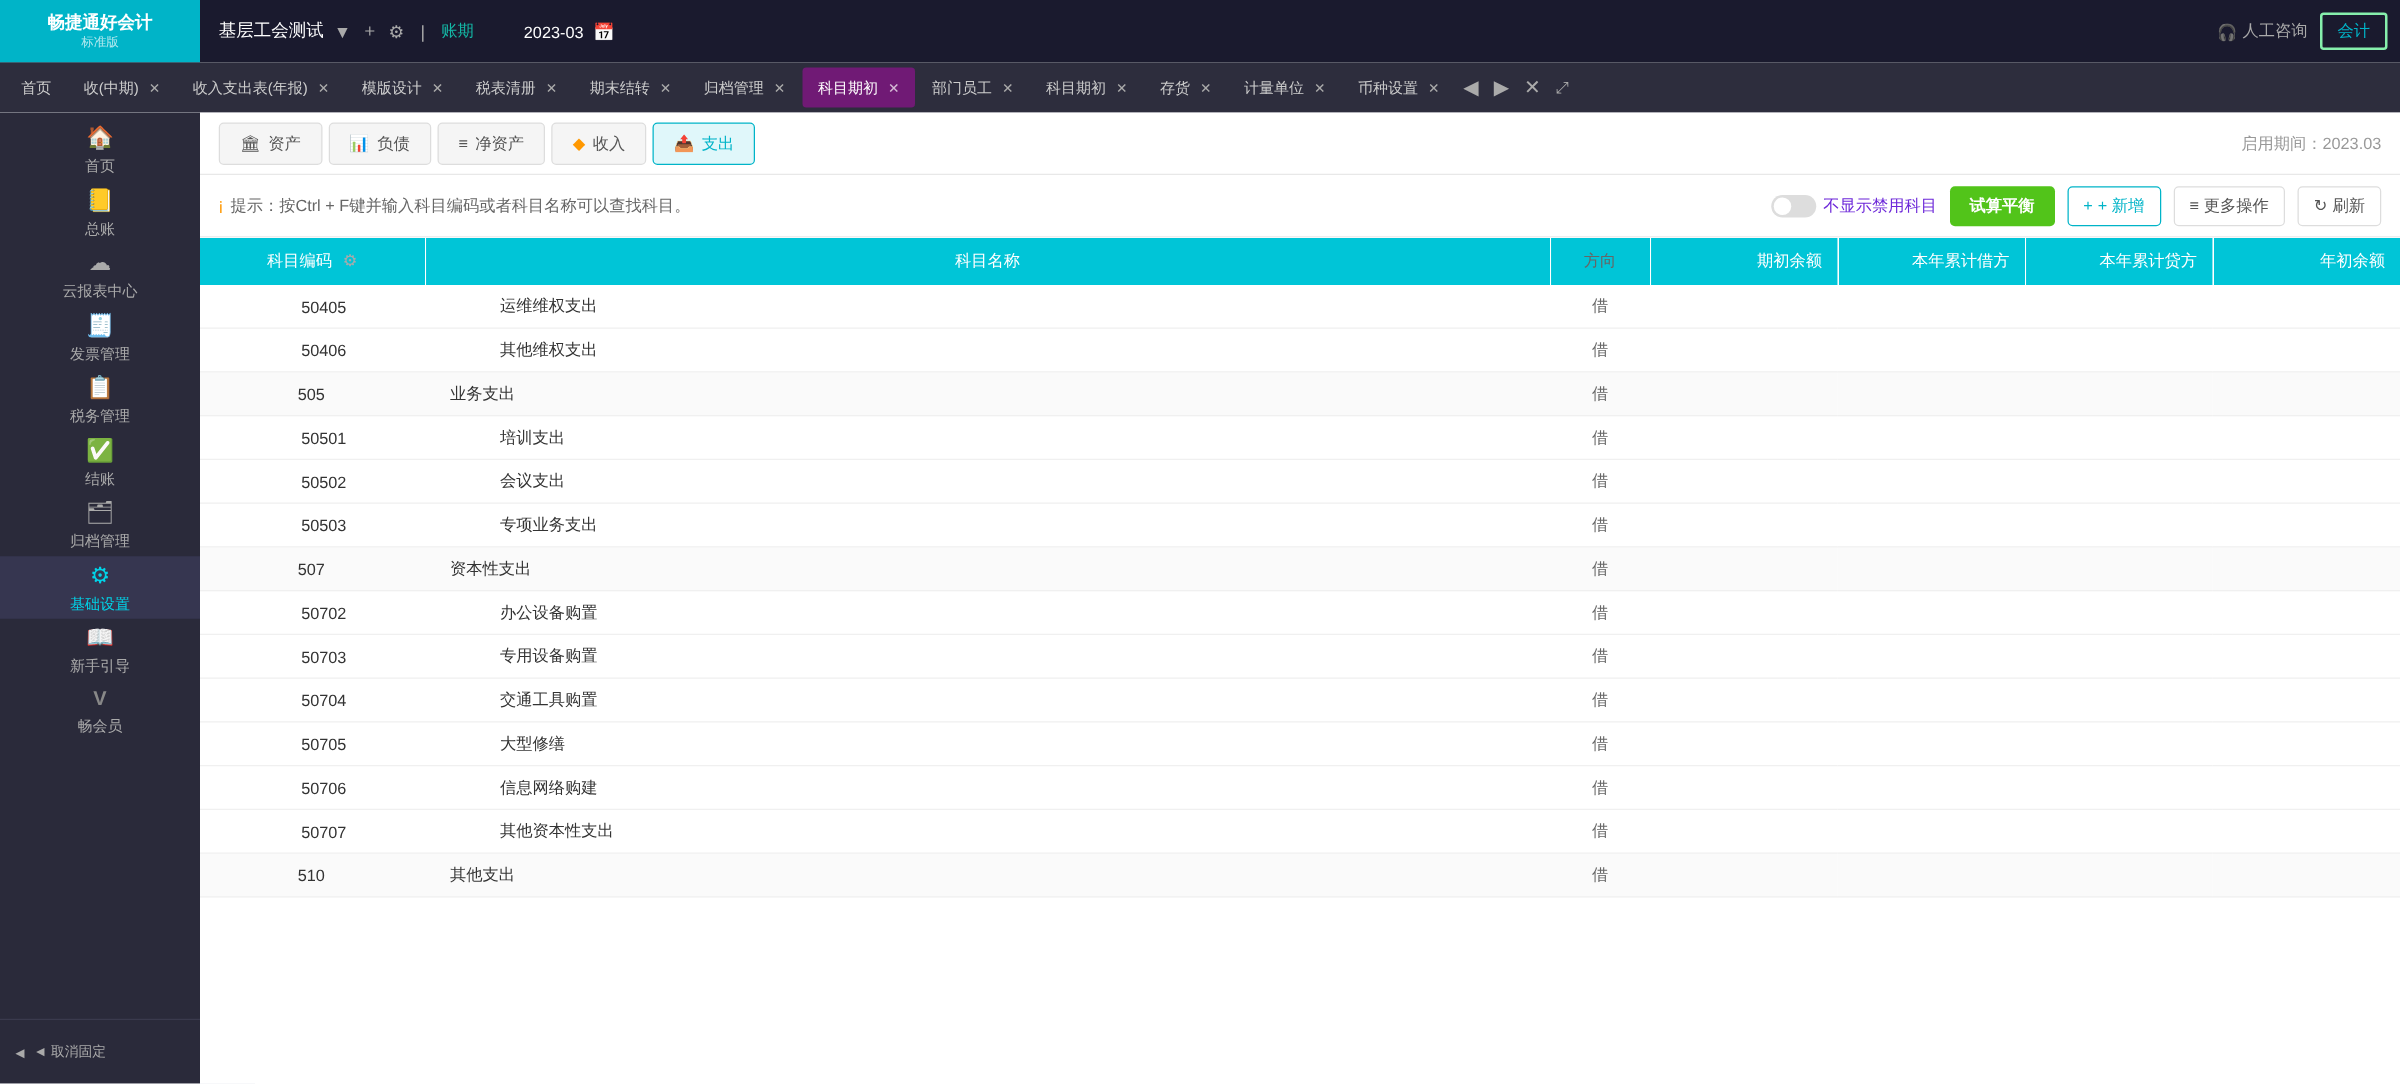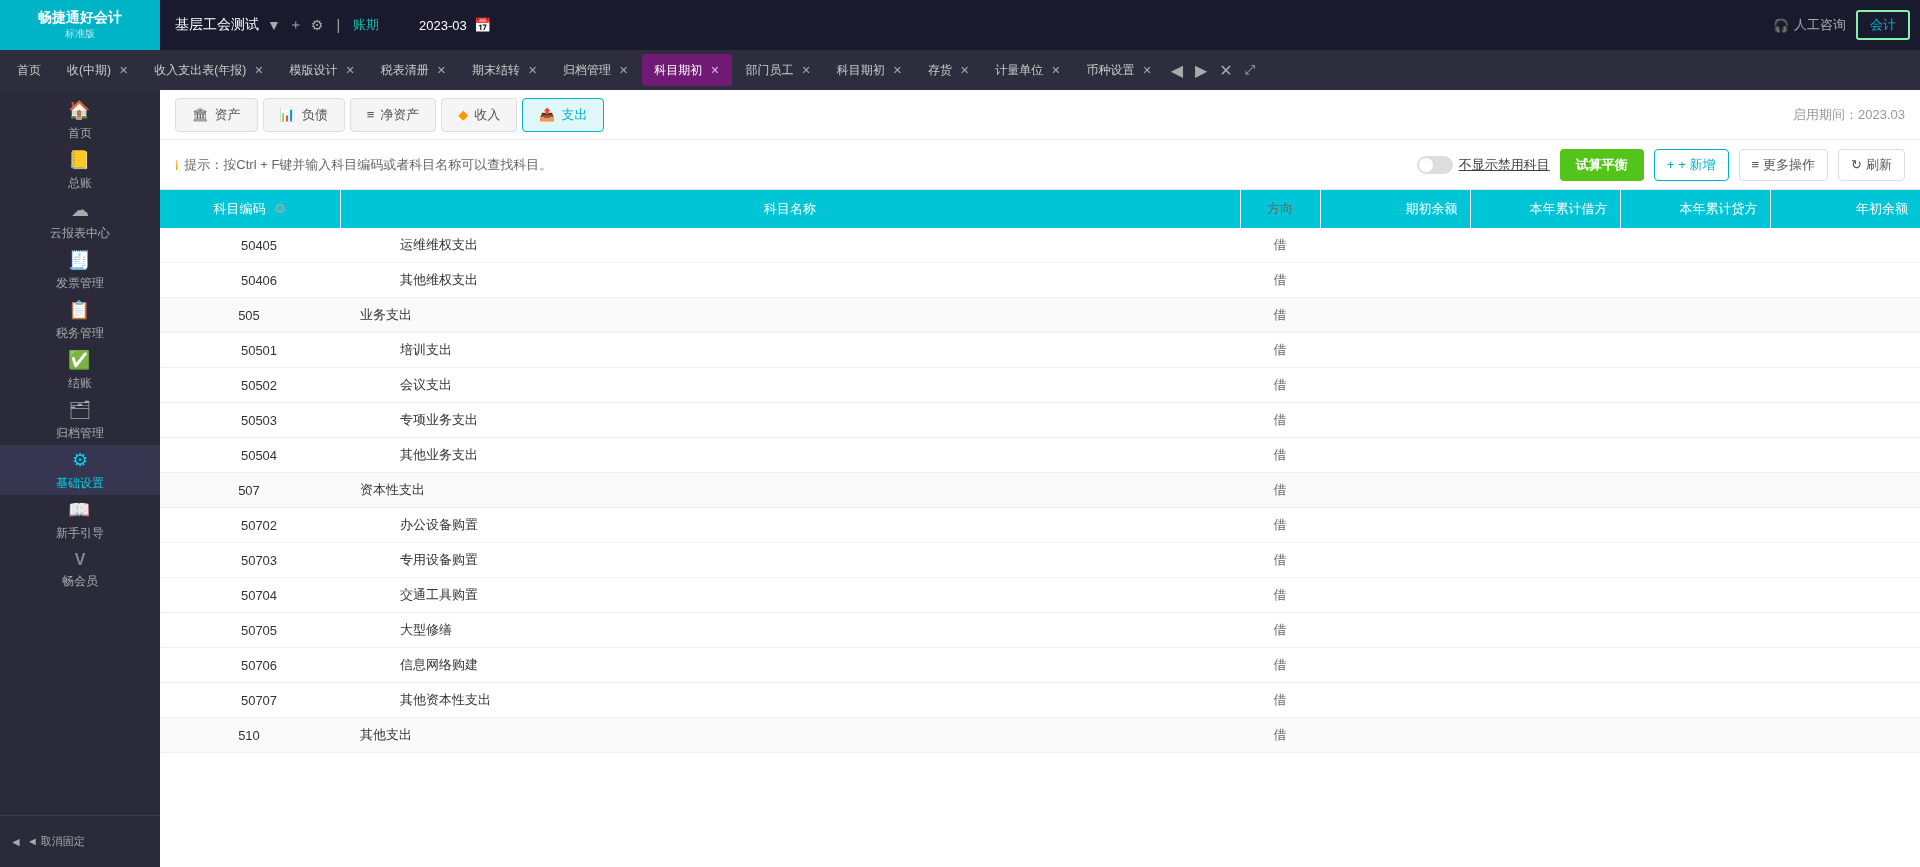--- a/index.html
+++ b/index.html
@@ -51,21 +51,21 @@
 
     
     .toolbar { height: 50px; background: white; display: flex; align-items: center; padding: 0 15px; gap: 10px; border-bottom: 1px solid #e8e8e8; flex-shrink: 0; }
     .hint-box { display: flex; align-items: center; gap: 6px; color: #666; font-size: 13px; }
     .hint-icon { color: #ff9800; }
     .toolbar-right { margin-left: auto; display: flex; align-items: center; gap: 10px; }
     .btn-balance { background: #52c41a; color: white; border: none; padding: 7px 16px; border-radius: 4px; cursor: pointer; font-size: 13px; font-weight: bold; }
     .btn-add { color: #00b4c8; border: 1px solid #00b4c8; background: white; padding: 6px 12px; border-radius: 4px; cursor: pointer; font-size: 13px; display: flex; align-items: center; gap: 4px; }
     .btn-more { color: #555; border: 1px solid #ddd; background: white; padding: 6px 12px; border-radius: 4px; cursor: pointer; font-size: 13px; display: flex; align-items: center; gap: 4px; }
     .btn-refresh { color: #555; border: 1px solid #ddd; background: white; padding: 6px 12px; border-radius: 4px; cursor: pointer; font-size: 13px; display: flex; align-items: center; gap: 4px; }
-    .toggle-disabled { display: flex; align-items: flex-start; gap: 6px; font-size: 13px; color: #404040; text-decoration: underline; }
+    .toggle-disabled { display: flex; align-items: flex-start; gap: 6px; font-size: 13px; color: #6d28d9; }
     .toggle-switch { width: 36px; height: 18px; background: #ddd; border-radius: 9px; position: relative; cursor: pointer; }
     .toggle-switch::after { content: ''; position: absolute; top: 2px; left: 2px; width: 14px; height: 14px; border-radius: 50%; background: white; }
 
     
     .table-wrapper { flex: 1; overflow-y: auto; background: white; }
     table { width: 100%; border-collapse: collapse; }
     thead tr { background: #00c5d7; color: white; }
     thead th { padding: 10px 12px; text-align: center; font-size: 13px; font-weight: normal; border-right: 1px solid rgba(255,255,255,0.2); position: sticky; top: 0; z-index: 10; }
     thead th:last-child { border-right: none; }
     tbody tr { border-bottom: 1px solid #f0f0f0; }
@@ -336,29 +336,20 @@
     </tr>
             <tr>
       <td class="col-code" style="padding-left:30px">50503</td>
       <td class="col-name" style="text-align:left; padding-left:60px">专项业务支出</td>
       <td class="col-dir">借</td>
       <td class="col-balance"></td>
       <td class="col-debit"></td>
       <td class="col-credit"></td>
       <td class="col-year"></td>
     </tr>
-            <tr>
-      <td class="col-code" style="padding-left:30px">50504</td>
-      <td class="col-name" style="text-align:left; padding-left:60px">其他业务支出</td>
-      <td class="col-dir">借</td>
-      <td class="col-balance"></td>
-      <td class="col-debit"></td>
-      <td class="col-credit"></td>
-      <td class="col-year"></td>
-    </tr>
             <tr style="background: rgb(250, 250, 250);">
       <td class="col-code" style="padding-left:10px">507</td>
       <td class="col-name" style="text-align:left; padding-left:20px">资本性支出</td>
       <td class="col-dir">借</td>
       <td class="col-balance"></td>
       <td class="col-debit"></td>
       <td class="col-credit"></td>
       <td class="col-year"></td>
     </tr>
             <tr>

